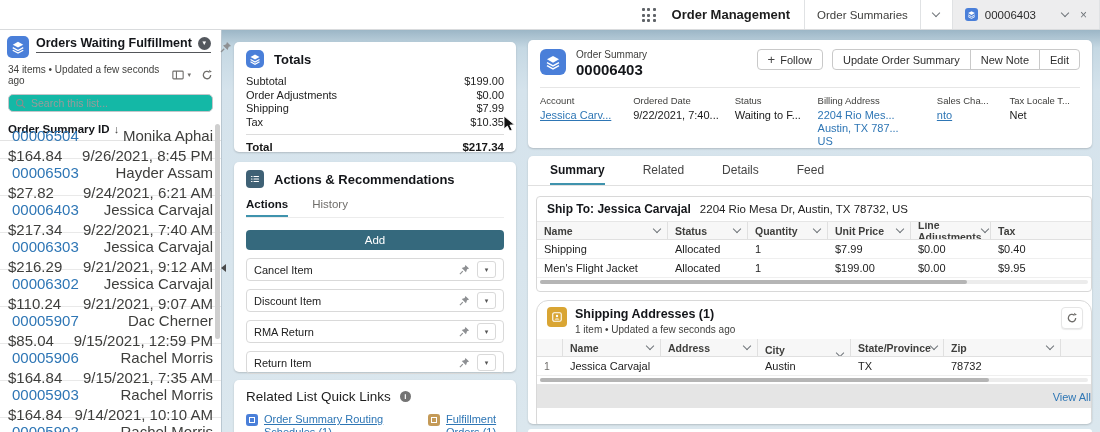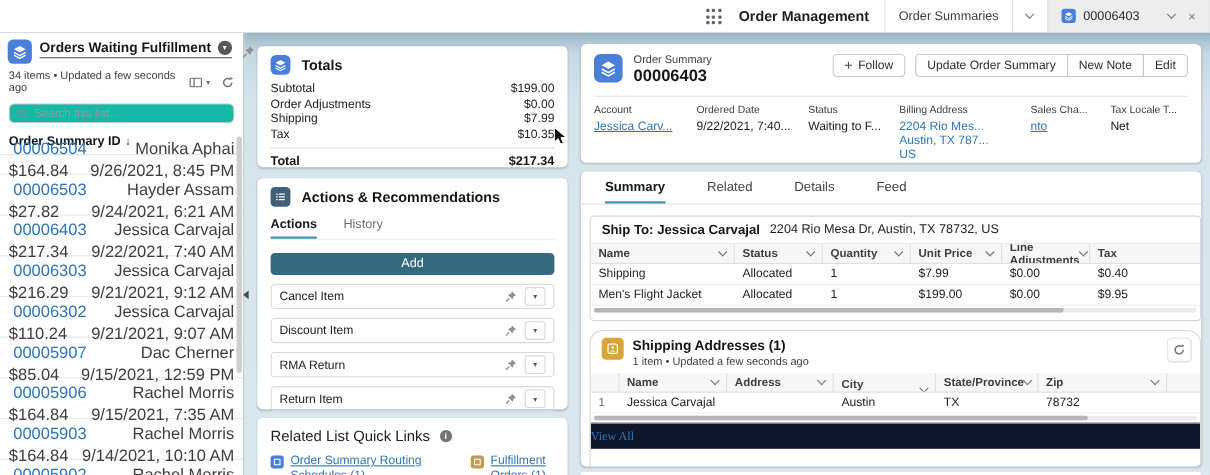--- a/index.html
+++ b/index.html
@@ -141,21 +141,21 @@
   .hscroll .thumb { position:absolute; left:0; top:0; height:4px; background:#b5b5b5; border-radius:2px; cursor:pointer; }
 
   .addr-box { position:absolute; left:8px; top:144px; width:556px; height:134px; border:1px solid #d8d8d8; border-radius:12px; overflow:hidden; }
   .addr-head { display:flex; align-items:flex-start; padding:6px 8px 0 10px; }
   .addr-icon { width:20px; height:20px; border-radius:4px; background:#d9a533; display:flex; align-items:center; justify-content:center; }
   .addr-titles { margin-left:8px; }
   .addr-title { font-size:12.5px; font-weight:bold; color:#14161a; }
   .addr-meta { font-size:10px; color:#3e3e3c; margin-top:3px; }
   .icon-btn { margin-left:auto; width:22px; height:22px; border:1px solid #e5e5e5; border-radius:4px; background:#fff;
               box-shadow:0 1px 1px rgba(0,0,0,.08); display:flex; align-items:center; justify-content:center; cursor:pointer; }
-  .addr-foot { height:24px; border-top:1px solid #e6e6e6; background:#0f172a; display:flex; align-items:center; justify-content:flex-start;font-family:Liberation Serif, serif; }
+  .addr-foot { height:24px; border-top:1px solid #e6e6e6; background:#e5e5e5; display:flex; align-items:center; justify-content:flex-end; }
   .viewall { font-size:11px; color:#2e76b5; cursor:pointer; }
   .next-card-strip { position:absolute; left:0; top:399px; width:564px; height:6px; background:#fff; border-radius:3px 3px 0 0; }
 
   
   .cursor { position:absolute; left:503px; top:115px; z-index:50; pointer-events:none; }
 </style>
 </head>
 <body>
 
 <div class="topbar">

